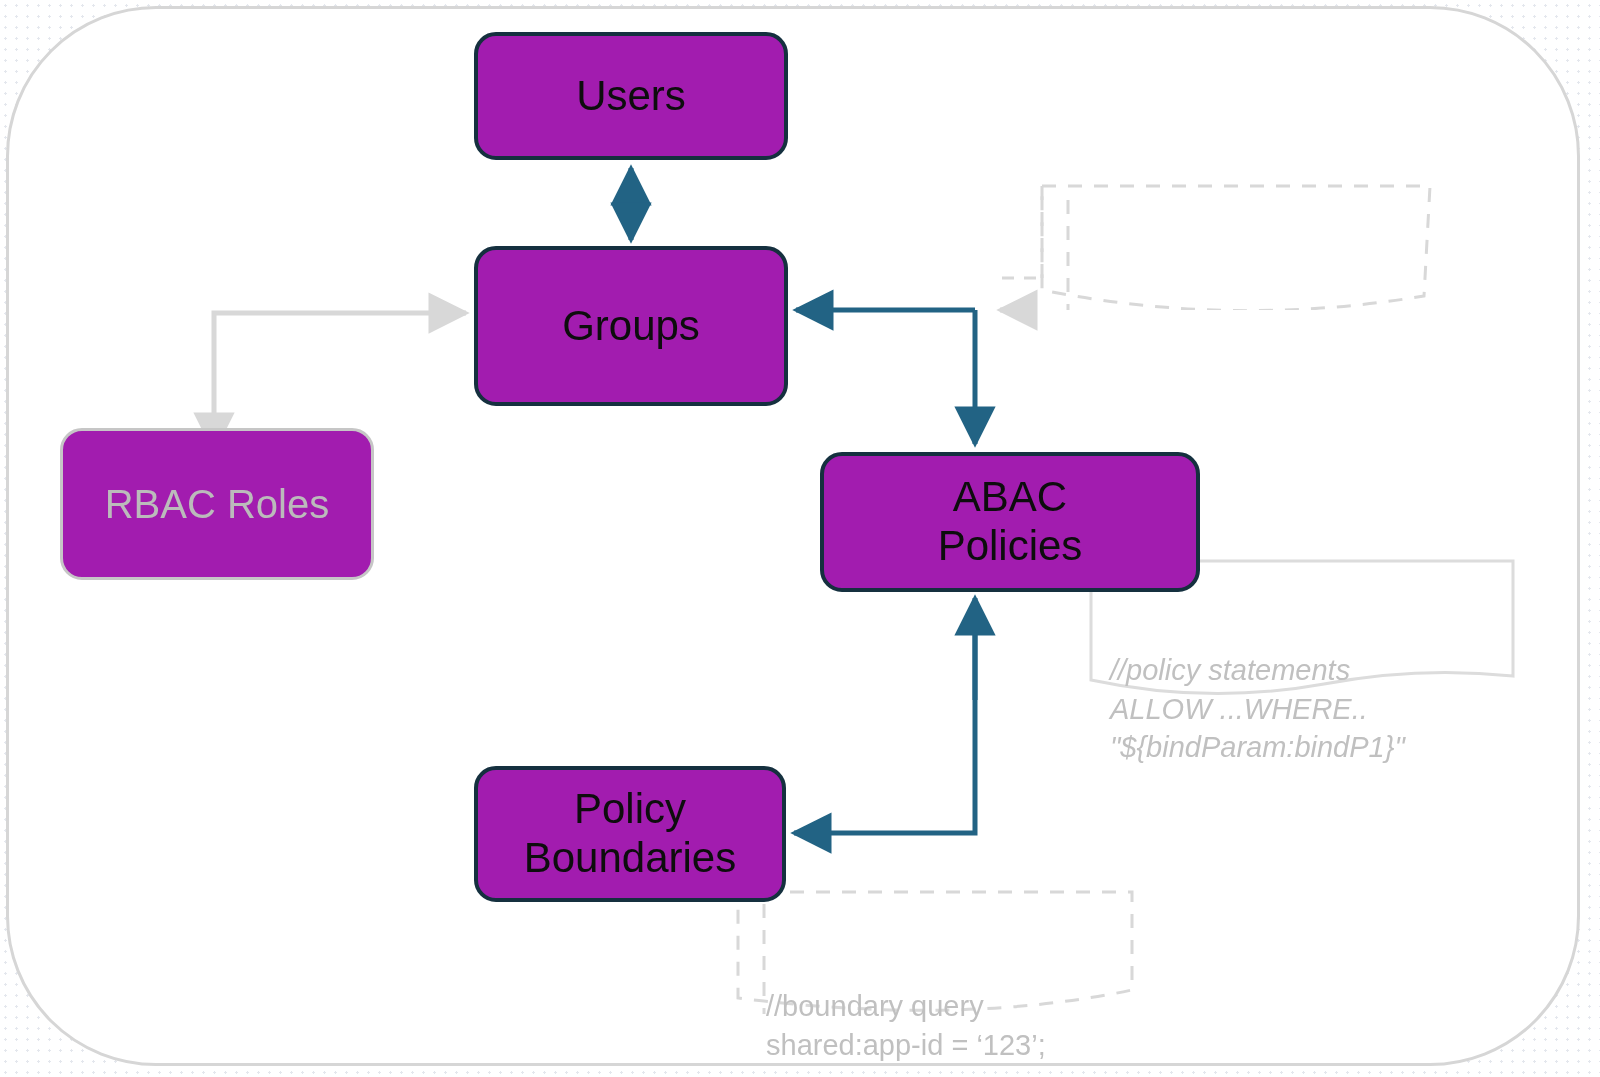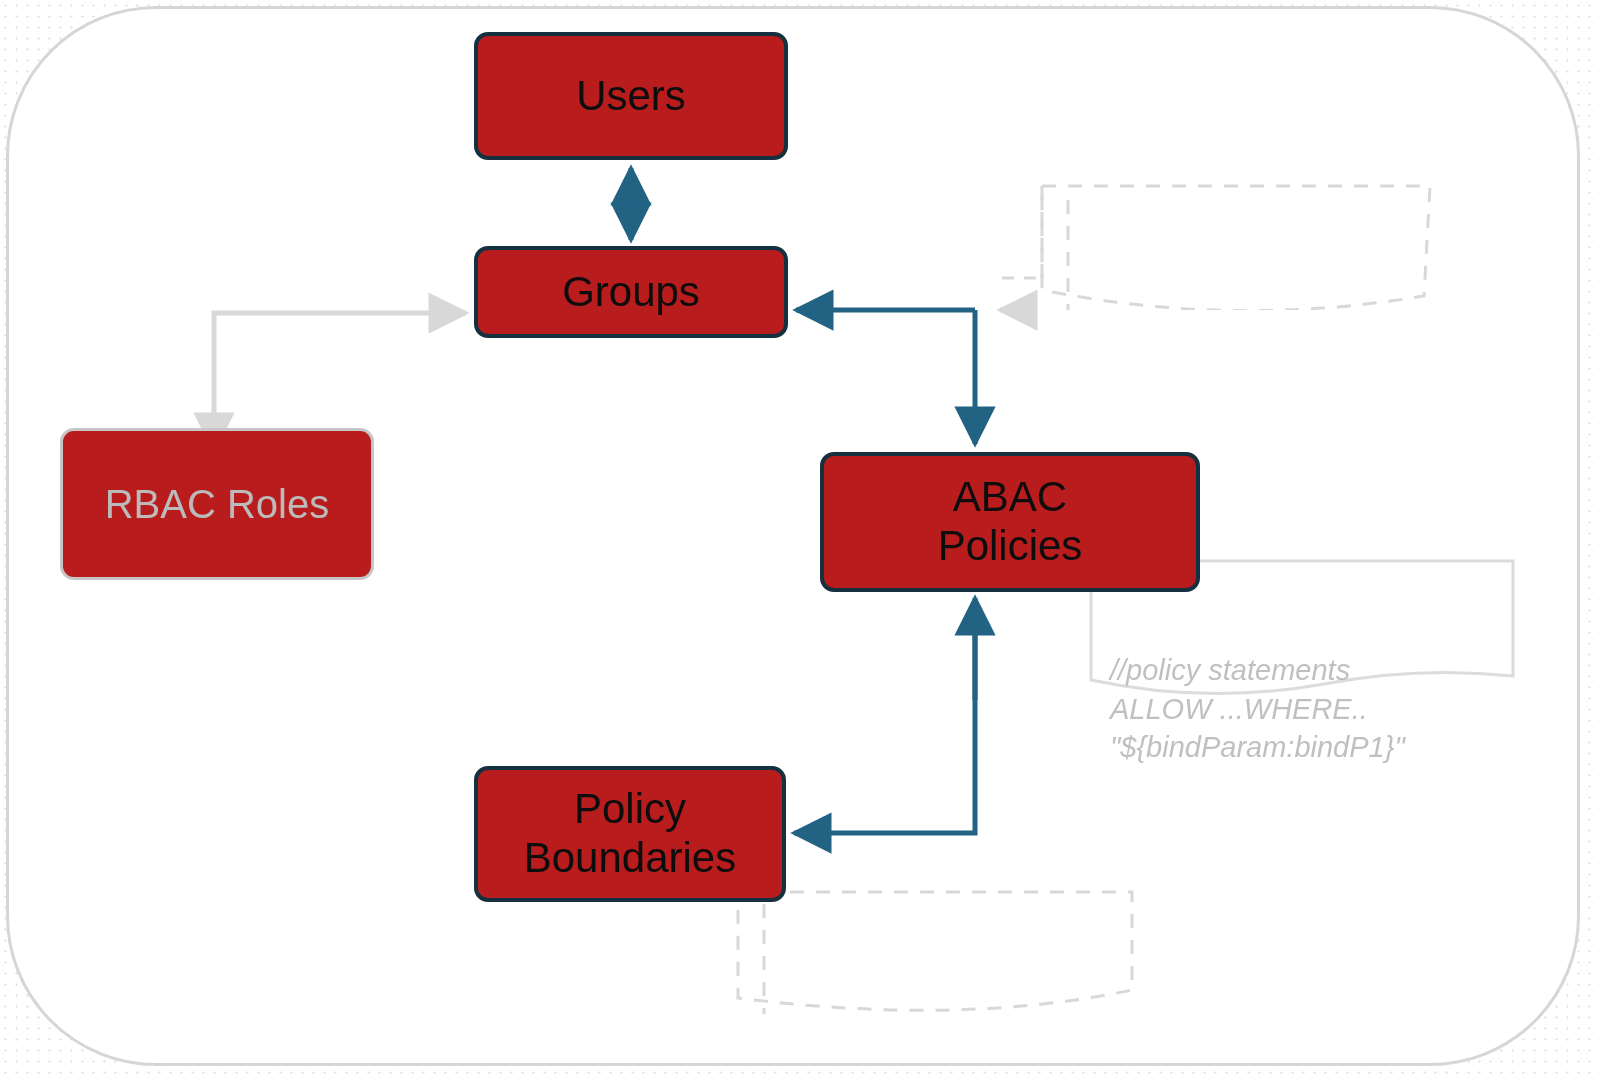--- a/index.html
+++ b/index.html
@@ -47,42 +47,42 @@
     width: 1600px;
     height: 1077px;
     z-index: 2;
     pointer-events: none;
   }
 
   
   .node {
     position: absolute;
     box-sizing: border-box;
-    background: #b91c1c;
-    border-radius: 14px;
+    background: #a21caf;
+    border-radius: 22px;
     display: flex;
     align-items: center;
     justify-content: center;
     text-align: center;
     line-height: 1.16;
     z-index: 4;
   }
   .node.primary {
     border: 4px solid #15303f;
     color: #0d0d0d;
     font-size: 42px;
   }
   .node.muted {
     border: 3px solid #c6c6c6;
     color: #bbbbbb;
     font-size: 40px;
   }
 
   #node-users        { left: 474px; top: 32px;  width: 314px; height: 128px; }
-  #node-groups       { left: 474px; top: 246px; width: 314px; height: 92px; }
+  #node-groups       { left: 474px; top: 246px; width: 314px; height: 160px; }
   #node-rbac         { left: 60px;  top: 428px; width: 314px; height: 152px; }
   #node-abac         { left: 820px; top: 452px; width: 380px; height: 140px; }
   #node-boundaries   { left: 474px; top: 766px; width: 312px; height: 136px; }
 
   
   .annotation {
     position: absolute;
     box-sizing: border-box;
     color: #c0c0c0;
     font-size: 29px;
@@ -186,13 +186,15 @@
   <div class="ann-body" style="padding:16px 0 0 22px;font-style:italic;">//policy statements
 ALLOW ...WHERE..
 "${bindParam:bindP1}"</div>
 </div>
 
 <div class="annotation" id="ann-boundary">
   <svg class="ann-shape" viewBox="0 0 410 128" preserveAspectRatio="none">
     <path d="M8 6 L402 6 L402 104 Q230 140 8 112 Z" fill="none" stroke="#d8d8d8" stroke-width="3" stroke-dasharray="14 12"></path>
     <path d="M34 18 L34 128" fill="none" stroke="#d8d8d8" stroke-width="3" stroke-dasharray="14 12"></path>
   </svg>
+  <div class="ann-body" style="padding:24px 0 0 36px;">//boundary query
+shared:app-id = ‘123’;</div>
 </div>
 
 </body></html>

